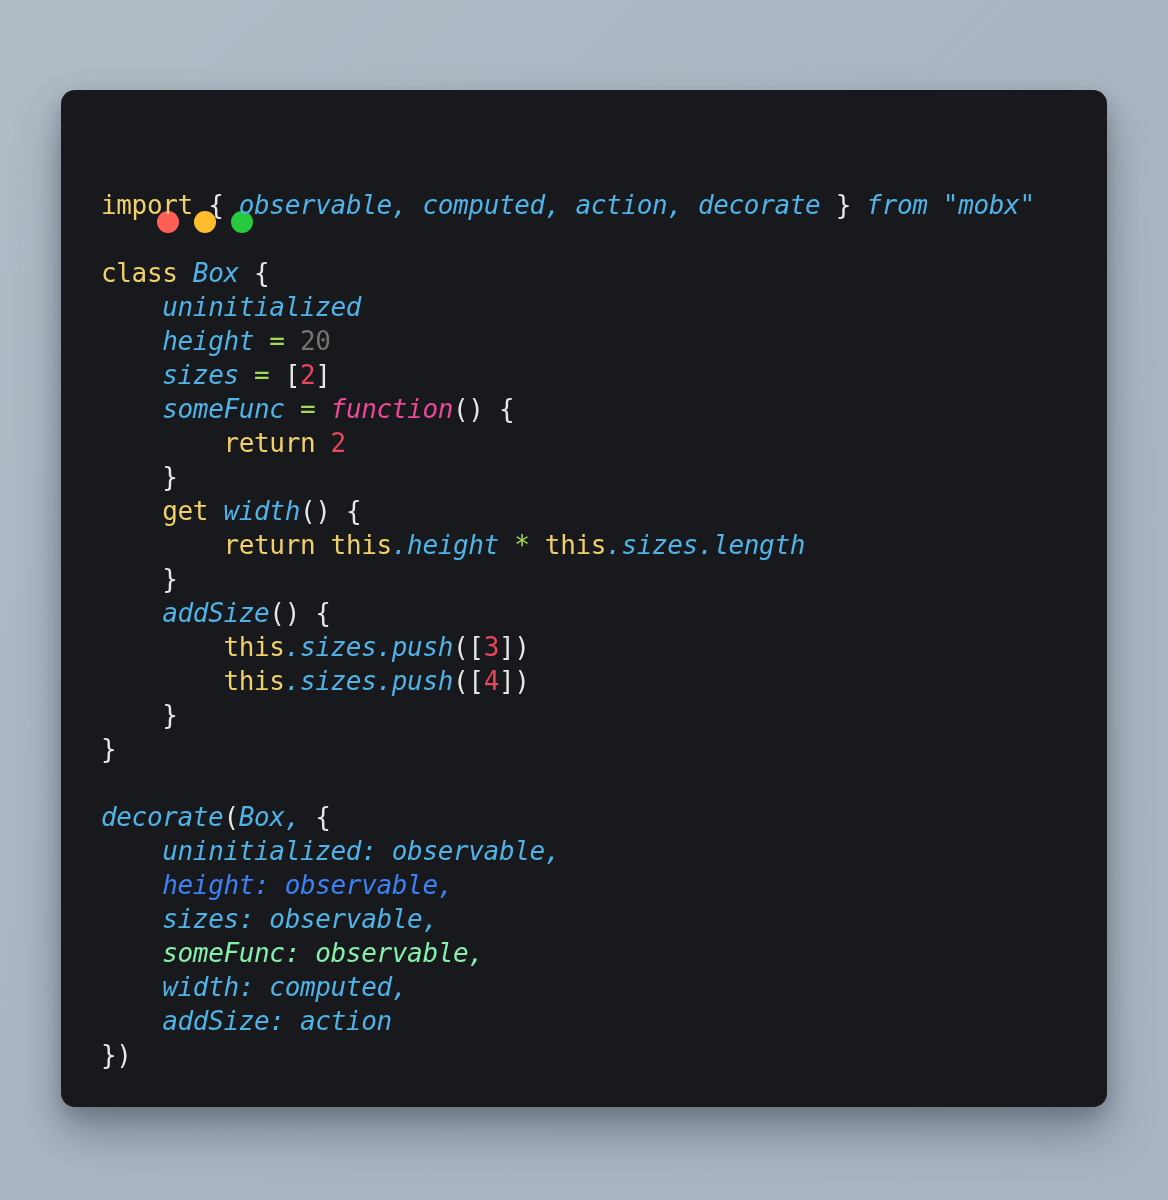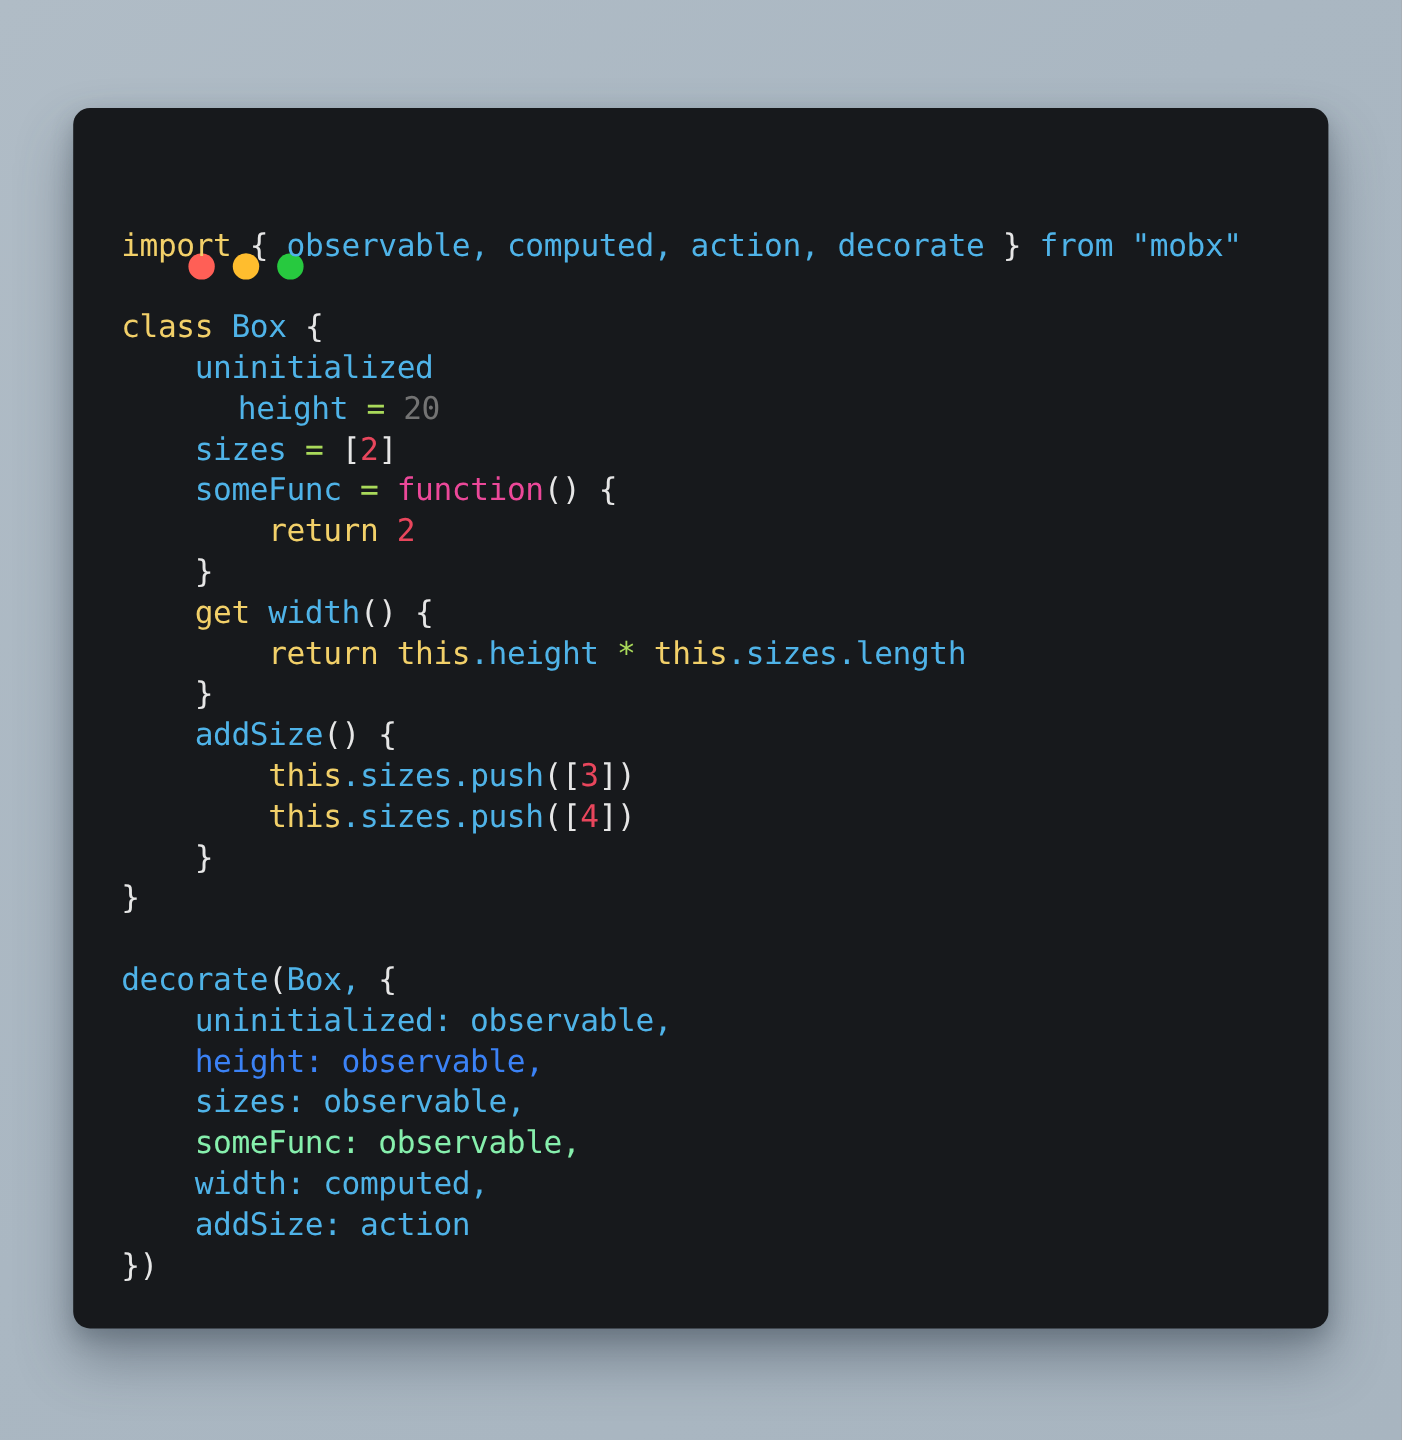--- a/index.html
+++ b/index.html
@@ -55,41 +55,41 @@
     font-family: "DejaVu Sans Mono", monospace;
     font-size: 26px;
     line-height: 34px;
     letter-spacing: -0.35px;
     white-space: pre;
     color: #e6e6e6;
     -webkit-font-smoothing: antialiased;
   }
 
   .k  { color: #f2d069; }  
-  .id { color: #4fb3e8; }  
+  .id { color: #4fb3e8; font-style: italic; }  
   .n  { color: #e8465c; }  
   .op { color: #a9d95a; }  
   .p  { color: #e6e6e6; }  
 </style>
 </head>
 <body>
 
 <div id="window" style="background: rgb(23, 25, 28);">
 
   <div id="titlebar">
     <div class="dot" id="dot-close" style="background:#ff5f56"></div>
     <div class="dot" id="dot-minimize" style="background:#ffbd2e"></div>
     <div class="dot" id="dot-zoom" style="background:#27c93f"></div>
   </div>
 
   <pre id="code" style="color: rgb(230, 230, 230);"><code><span class="k" style="color: rgb(242, 208, 105);">import</span> <span class="p" style="color: rgb(230, 230, 230);">{</span> <span class="id" style="color: rgb(79, 179, 232);">observable</span><span class="id" style="color: rgb(79, 179, 232);">,</span> <span class="id" style="color: rgb(79, 179, 232);">computed</span><span class="id" style="color: rgb(79, 179, 232);">,</span> <span class="id" style="color: rgb(79, 179, 232);">action</span><span class="id" style="color: rgb(79, 179, 232);">,</span> <span class="id" style="color: rgb(79, 179, 232);">decorate</span> <span class="p" style="color: rgb(230, 230, 230);">}</span> <span class="id" style="color: rgb(79, 179, 232);">from</span> <span class="id" style="color: rgb(79, 179, 232);">"mobx"</span>
 
 <span class="k" style="color: rgb(242, 208, 105);">class</span> <span class="id" style="color: rgb(79, 179, 232);">Box</span> <span class="p" style="color: rgb(230, 230, 230);">{</span>
     <span class="id" style="color: rgb(79, 179, 232);">uninitialized</span>
-    <span class="id" style="color: rgb(79, 179, 232); margin-left: 36px;">height</span> <span class="op" style="color: rgb(169, 217, 90);">=</span> <span class="n" style="color: #737373;">20</span>
+    <span class="id" style="color: rgb(79, 179, 232);">height</span> <span class="op" style="color: rgb(169, 217, 90);">=</span> <span class="n" style="color: #737373;">20</span>
     <span class="id" style="color: rgb(79, 179, 232);">sizes</span> <span class="op" style="color: rgb(169, 217, 90);">=</span> <span class="p" style="color: rgb(230, 230, 230);">[</span><span class="n" style="color: rgb(232, 70, 92);">2</span><span class="p" style="color: rgb(230, 230, 230);">]</span>
     <span class="id" style="color: rgb(79, 179, 232);">someFunc</span> <span class="op" style="color: rgb(169, 217, 90);">=</span> <span class="id" style="color: #ec4899;">function</span><span class="p" style="color: rgb(230, 230, 230);">()</span> <span class="p" style="color: rgb(230, 230, 230);">{</span>
         <span class="k" style="color: rgb(242, 208, 105);">return</span> <span class="n" style="color: rgb(232, 70, 92);">2</span>
     <span class="p" style="color: rgb(230, 230, 230);">}</span>
     <span class="k" style="color: rgb(242, 208, 105);">get</span> <span class="id" style="color: rgb(79, 179, 232);">width</span><span class="p" style="color: rgb(230, 230, 230);">()</span> <span class="p" style="color: rgb(230, 230, 230);">{</span>
         <span class="k" style="color: rgb(242, 208, 105);">return</span> <span class="k" style="color: rgb(242, 208, 105);">this</span><span class="id" style="color: rgb(79, 179, 232);">.height</span> <span class="op" style="color: rgb(169, 217, 90);">*</span> <span class="k" style="color: rgb(242, 208, 105);">this</span><span class="id" style="color: rgb(79, 179, 232);">.sizes.length</span>
     <span class="p" style="color: rgb(230, 230, 230);">}</span>
     <span class="id" style="color: rgb(79, 179, 232);">addSize</span><span class="p" style="color: rgb(230, 230, 230);">()</span> <span class="p" style="color: rgb(230, 230, 230);">{</span>
         <span class="k" style="color: rgb(242, 208, 105);">this</span><span class="id" style="color: rgb(79, 179, 232);">.sizes</span><span class="id" style="color: rgb(79, 179, 232);">.push</span><span class="p" style="color: rgb(230, 230, 230);">([</span><span class="n" style="color: rgb(232, 70, 92);">3</span><span class="p" style="color: rgb(230, 230, 230);">])</span>
         <span class="k" style="color: rgb(242, 208, 105);">this</span><span class="id" style="color: rgb(79, 179, 232);">.sizes</span><span class="id" style="color: rgb(79, 179, 232);">.push</span><span class="p" style="color: rgb(230, 230, 230);">([</span><span class="n" style="color: rgb(232, 70, 92);">4</span><span class="p" style="color: rgb(230, 230, 230);">])</span>

